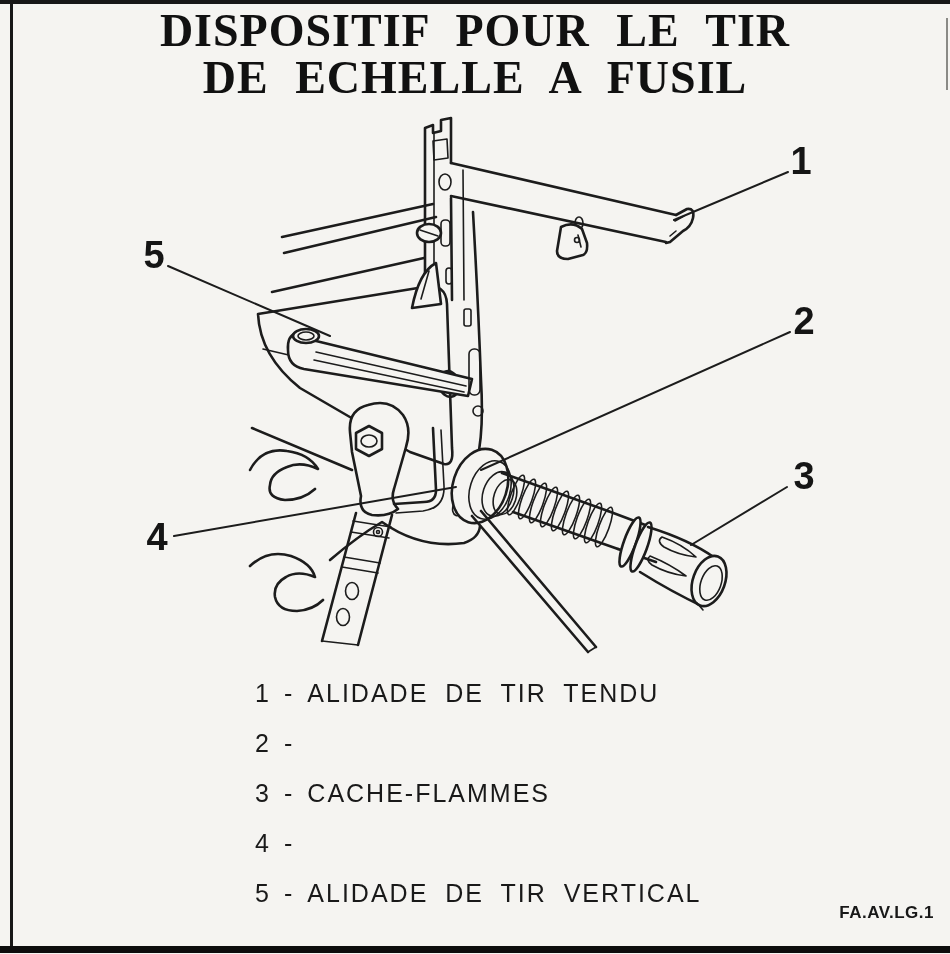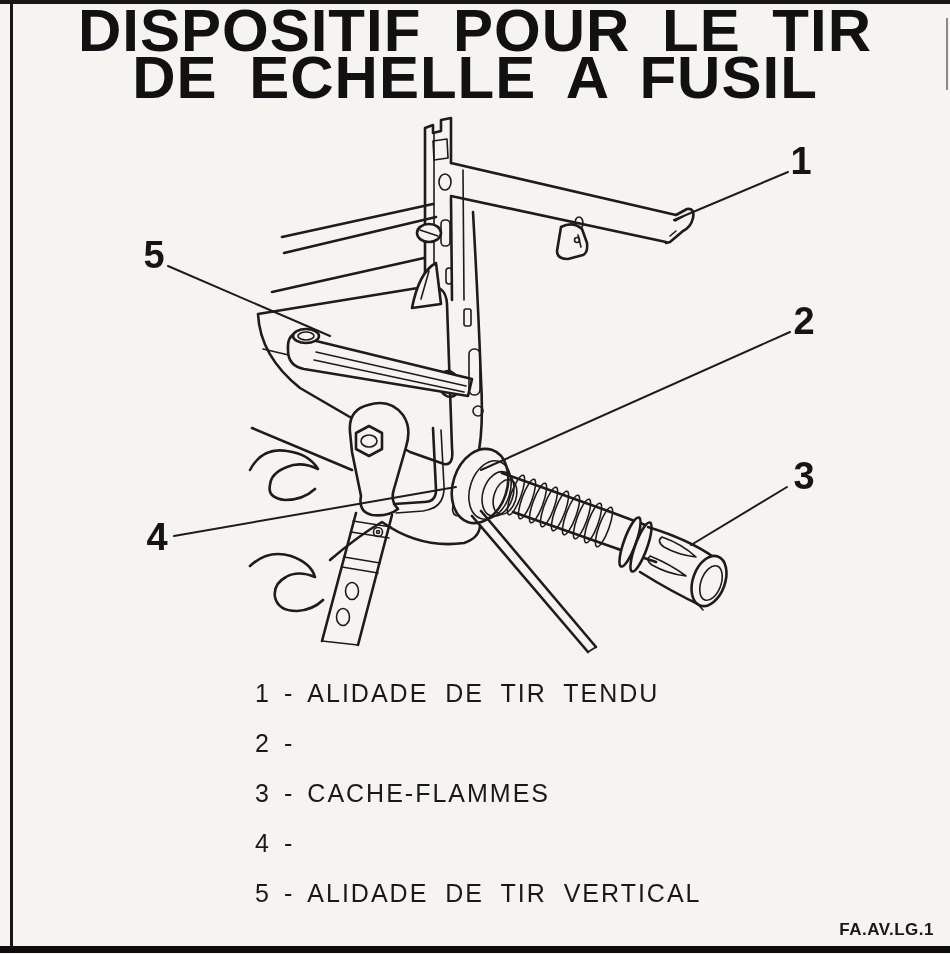--- a/index.html
+++ b/index.html
@@ -12,40 +12,40 @@
     color:#161616;
   }
   .border-top{position:absolute;top:0;left:0;width:100%;height:4px;background:#171717;}
   .border-left{position:absolute;top:0;left:10px;width:3px;height:947px;background:#171717;}
   .border-bottom{position:absolute;bottom:1px;left:0;width:100%;height:7px;background:#0d0d0d;}
   .border-right{position:absolute;top:18px;right:2px;width:2px;height:72px;background:#8a8a86;}
 
   .title{
     position:absolute;top:7px;left:0;right:0;
     text-align:center;
-    font-weight:bold;font-size:60px;line-height:47px;
+    font-weight:bold;font-size:46px;line-height:47px;
     letter-spacing:1px;word-spacing:14px;
     color:#111;
+    font-family:Liberation Serif, serif;
   }
 
   .legend{
     position:absolute;left:253px;top:668px;width:560px;
     font-size:25px;letter-spacing:2px;word-spacing:8px;
     color:#191919;
   }
   .legend-row{display:flex;align-items:baseline;height:50px;line-height:50px;}
   .legend-num{width:20px;text-align:center;flex:none;}
   .legend-dash{margin:0 13px 0 11px;flex:none;}
   .legend-label{white-space:nowrap;text-align:center;}
 
   .footer-ref{
     position:absolute;top:903px;right:16px;
     font-weight:bold;font-size:17px;letter-spacing:0.5px;
     color:#181818;
-    margin-top:17px;
   }
 
   svg{position:absolute;top:0;left:0;}
   .ln{stroke:#1c1c1c;stroke-width:2.6;fill:none;stroke-linecap:round;stroke-linejoin:round;}
   .ln-thin{stroke:#1c1c1c;stroke-width:1.6;fill:none;stroke-linecap:round;stroke-linejoin:round;}
   .paper{fill:#f5f4f1;}
   .leader{stroke:#1c1c1c;stroke-width:2;fill:none;stroke-linecap:round;}
   .callout-num{font-family:"Liberation Sans",sans-serif;font-weight:bold;font-size:38px;fill:#151515;}
 </style>
 </head>

